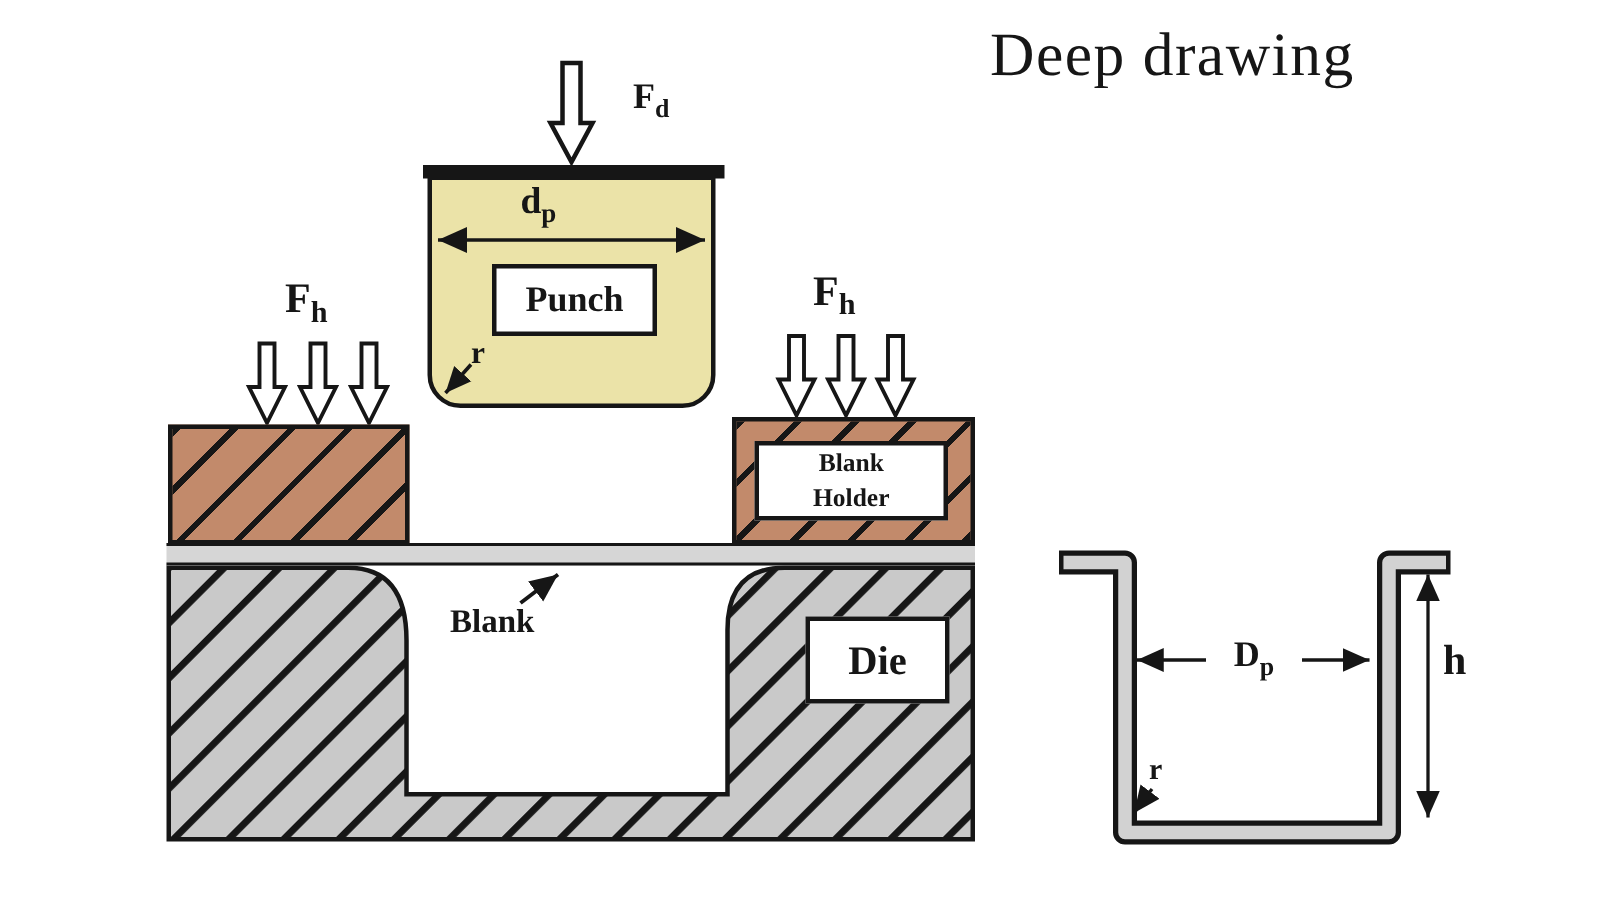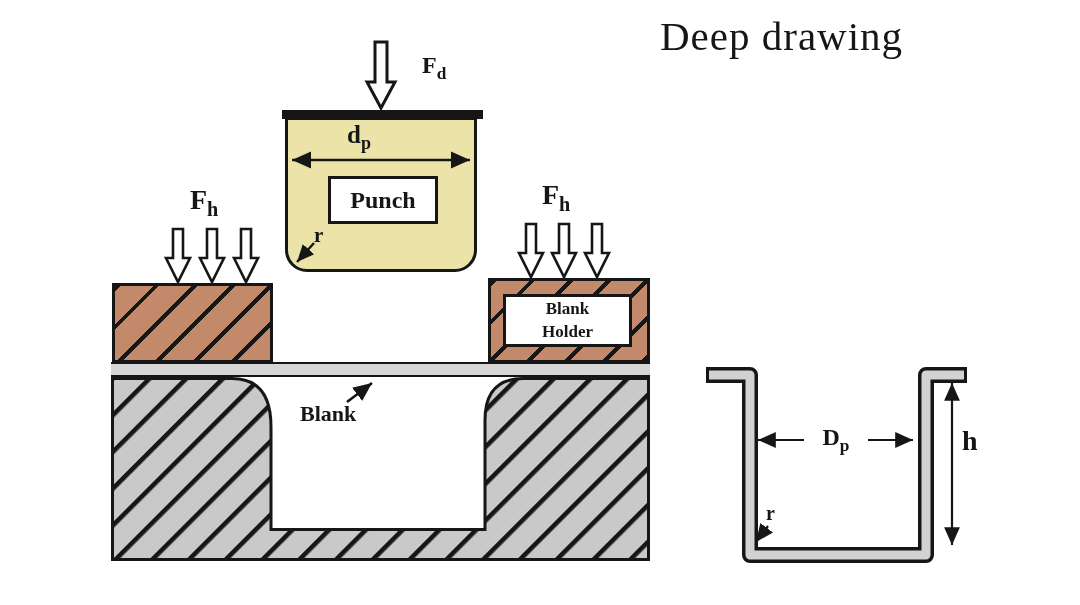--- a/index.html
+++ b/index.html
@@ -122,20 +122,23 @@
 
   <svg class="abs" style="left:111px;top:377px;" width="539" height="184" viewBox="0 0 539 184">
     <defs>
       <pattern id="dieHatch" width="26" height="26" patternUnits="userSpaceOnUse" patternTransform="rotate(-45)">
         <rect width="26" height="26" style="fill:var(--color-die);"></rect>
         <rect width="26" height="4.6" style="fill:var(--color-ink);"></rect>
       </pattern>
     </defs>
     <path d="M1.5,1.5 H121 Q160,1.5 160,50 V152.5 H374 V43 Q374,1.5 412,1.5 H537.5 V182.5 H1.5 Z" style="fill:url(#dieHatch);stroke:var(--color-ink);stroke-width:3;stroke-linejoin:miter;"></path>
   </svg>
+  <div id="die-name-box" class="abs">
+    <span>Die</span>
+  </div>
 
   <div id="blank-strip" class="abs"></div>
   <div id="blank-label" class="abs lbl">Blank</div>
   <svg class="abs" style="left:338px;top:376px;" width="44" height="30" viewBox="0 0 44 30">
     <defs>
       <marker id="arrC" viewBox="0 0 10 10" refX="9" refY="5" markerWidth="8" markerHeight="8" orient="auto">
         <path d="M0,1 L9,5 L0,9 z" style="fill:var(--color-ink);"></path>
       </marker>
     </defs>
     <line x1="9" y1="26" x2="34" y2="7" style="stroke:var(--color-ink);stroke-width:2.6;" marker-end="url(#arrC)"></line>

